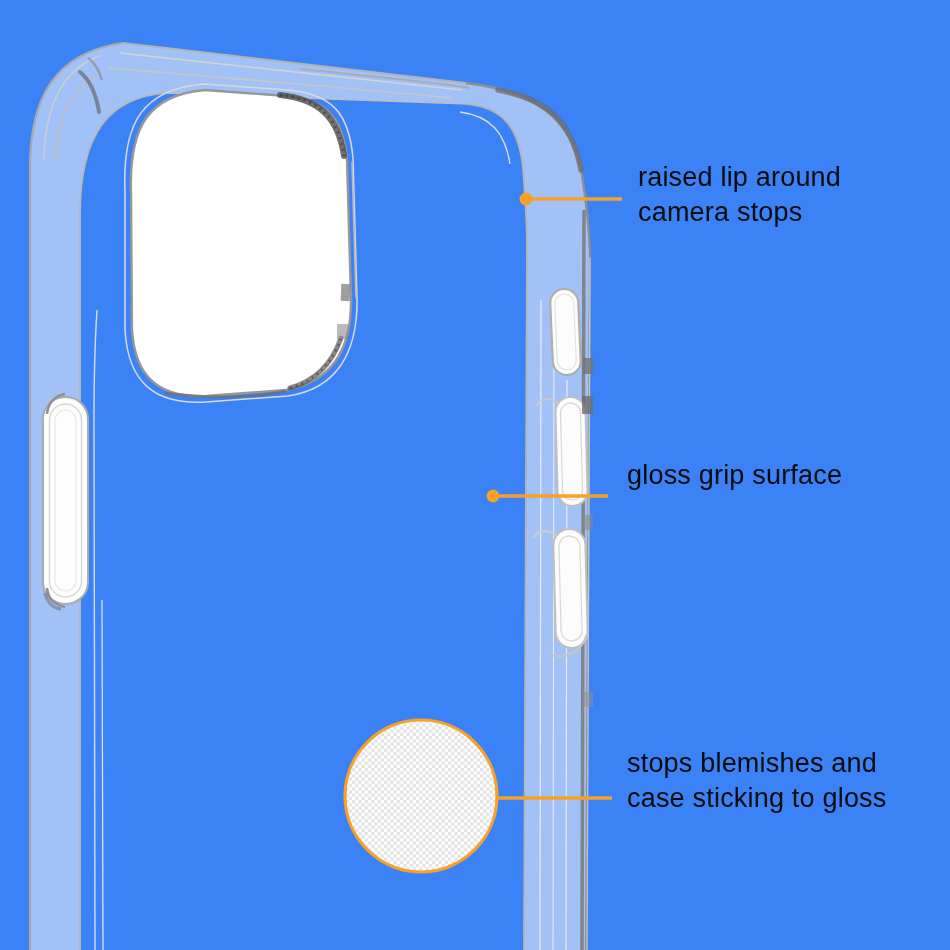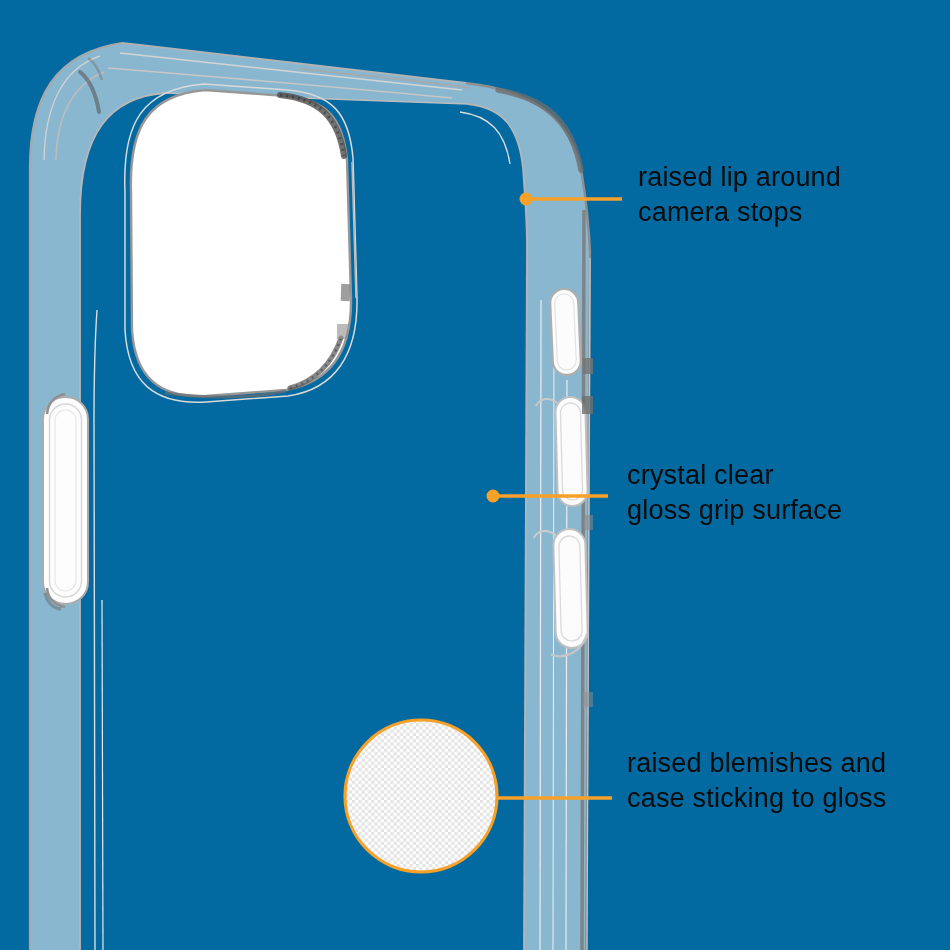--- a/index.html
+++ b/index.html
@@ -7,21 +7,21 @@
     padding: 0;
     background: #ffffff;
     width: 950px;
     height: 950px;
     overflow: hidden;
   }
   .stage {
     position: relative;
     width: 950px;
     height: 950px;
-    background: #0369a1;
+    background: #3b82f6;
     font-family: "Liberation Sans", sans-serif;
   }
   .stage svg {
     position: absolute;
     left: 0;
     top: 0;
   }
   .annot {
     position: absolute;
     color: #0b0b0b;
@@ -148,22 +148,21 @@
       <line x1="496" y1="798" x2="612" y2="798" stroke="#F7A128" stroke-width="3.4"></line>
     </g>
   </svg>
 
   <div class="annot" style="left: 638px; top: 160px; color: rgb(11, 11, 11);">
     <div>raised lip around</div>
     <div>camera stops</div>
   </div>
 
   <div class="annot" style="left: 627px; top: 458px; color: rgb(11, 11, 11);">
-    <div>crystal clear</div>
     <div>gloss grip surface</div>
   </div>
 
   <div class="annot" style="left: 627px; top: 746px; color: rgb(11, 11, 11);">
-    <div>raised blemishes and</div>
+    <div>stops blemishes and</div>
     <div>case sticking to gloss</div>
   </div>
 
 </div>
 
 </body></html>

